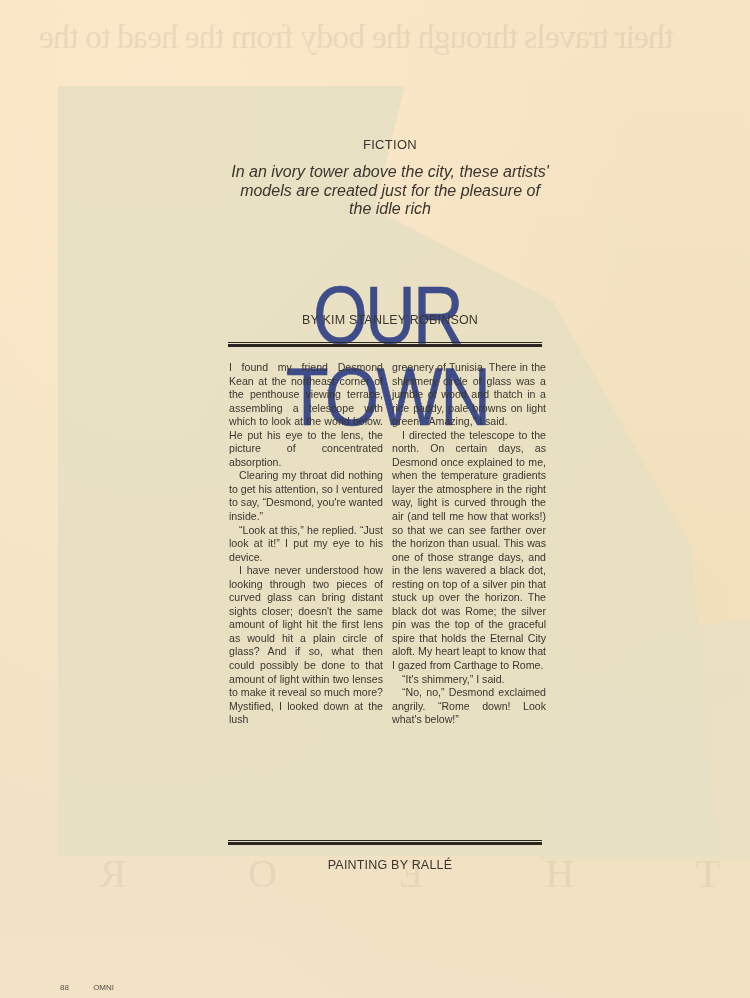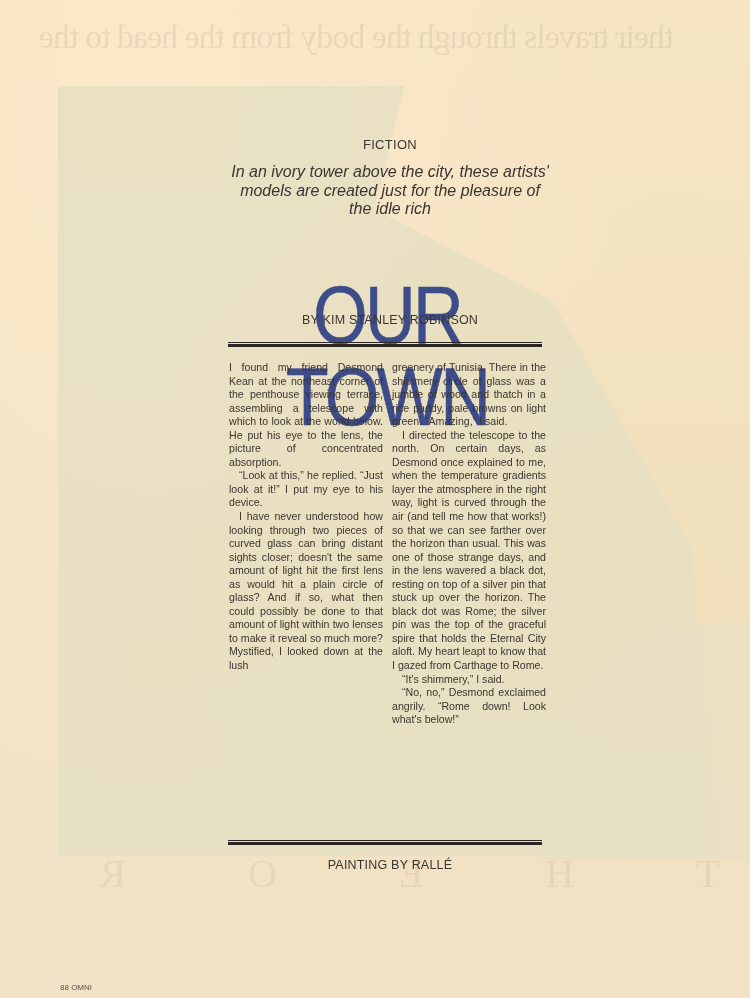--- a/index.html
+++ b/index.html
@@ -75,41 +75,42 @@
   .col.right { left: 392px; }
   .col .cont { text-indent: 0 !important; }
   .credit {
     position: absolute; top: 858px; left: 0; width: 780px; text-align: center;
     font-size: 12.5px; letter-spacing: 0.2px; color: #3a3530;
   }
   .folio {
     position: absolute; top: 983px; left: 60px; font-size: 8px; color: #5a524a;
   }
   .folio span { display: inline-block; text-align: right; }
-  .folio .mag { }
+  .folio .mag { margin-left: 22px; }
 </style>
 </head>
 <body>
 
 <div class="paper-tone"></div>
 <div class="panel"></div>
 <div class="panel-curve"></div>
 <div class="bleed-top">their travels through the body from the head to the</div>
 <div class="bleed-bottom">T H E  O R B I T</div>
 
 <div class="content">
   <div class="section-label">FICTION</div>
   <div class="deck">In an ivory tower above the city, these artists' models are created just for the pleasure of the idle rich</div>
   <h1 class="title">OUR TOWN</h1>
   <div class="byline">BY KIM STANLEY ROBINSON</div>
 
   <div class="rule top"></div>
 
   <div class="col left">
     <p>I found my friend Desmond Kean at the northeast corner of the penthouse viewing terrace, assembling a telescope with which to look at the world below. He put his eye to the lens, the picture of concentrated absorption.</p>
+    <p>Clearing my throat did nothing to get his attention, so I ventured to say, “Desmond, you're wanted inside.”</p>
     <p>“Look at this,” he replied. “Just look at it!” I put my eye to his device.</p>
     <p>I have never understood how looking through two pieces of curved glass can bring distant sights closer; doesn't the same amount of light hit the first lens as would hit a plain circle of glass? And if so, what then could possibly be done to that amount of light within two lenses to make it reveal so much more? Mystified, I looked down at the lush</p>
   </div>
 
   <div class="col right">
     <p class="cont">greenery of Tunisia. There in the shimmery circle of glass was a jumble of wood and thatch in a rice paddy, pale browns on light green. “Amazing,” I said.</p>
     <p>I directed the telescope to the north. On certain days, as Desmond once explained to me, when the temperature gradients layer the atmosphere in the right way, light is curved through the air (and tell me how that works!) so that we can see farther over the horizon than usual. This was one of those strange days, and in the lens wavered a black dot, resting on top of a silver pin that stuck up over the horizon. The black dot was Rome; the silver pin was the top of the graceful spire that holds the Eternal City aloft. My heart leapt to know that I gazed from Carthage to Rome.</p>
     <p>“It's shimmery,” I said.</p>
     <p>“No, no,” Desmond exclaimed angrily. “Rome down! Look what's below!”</p>
   </div>

